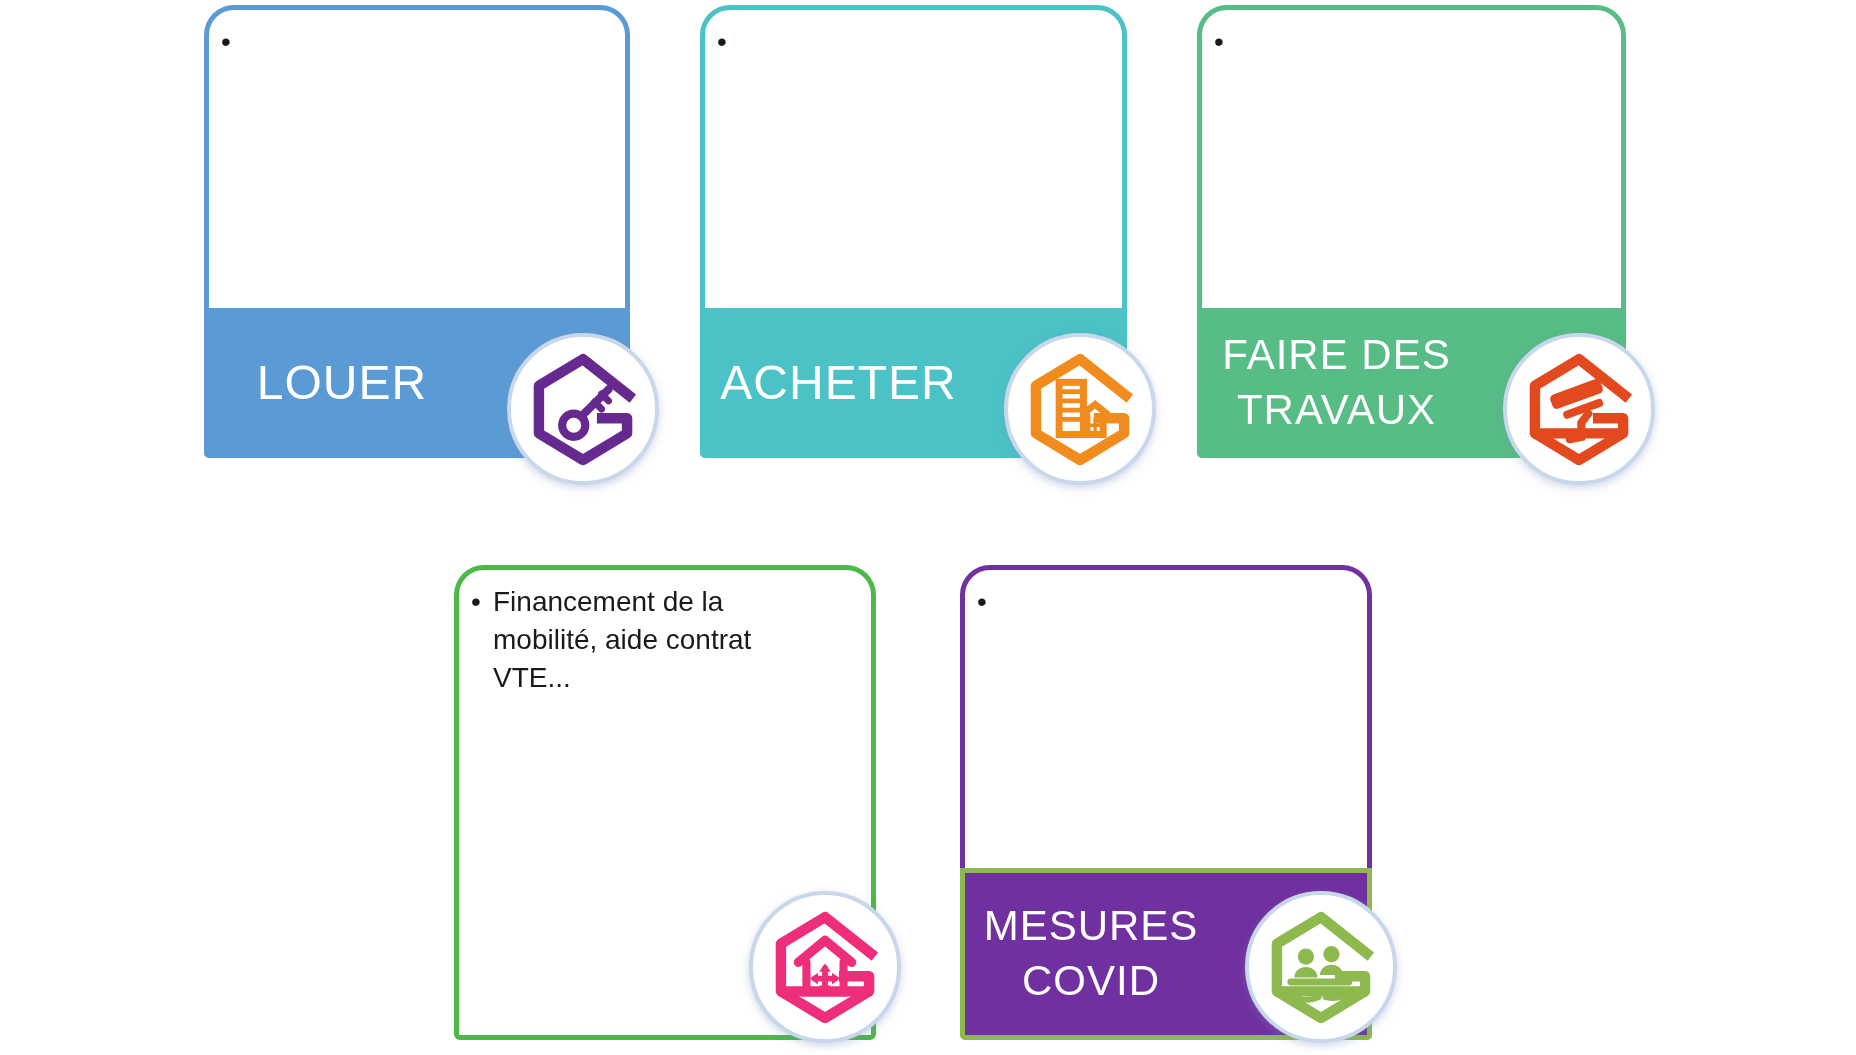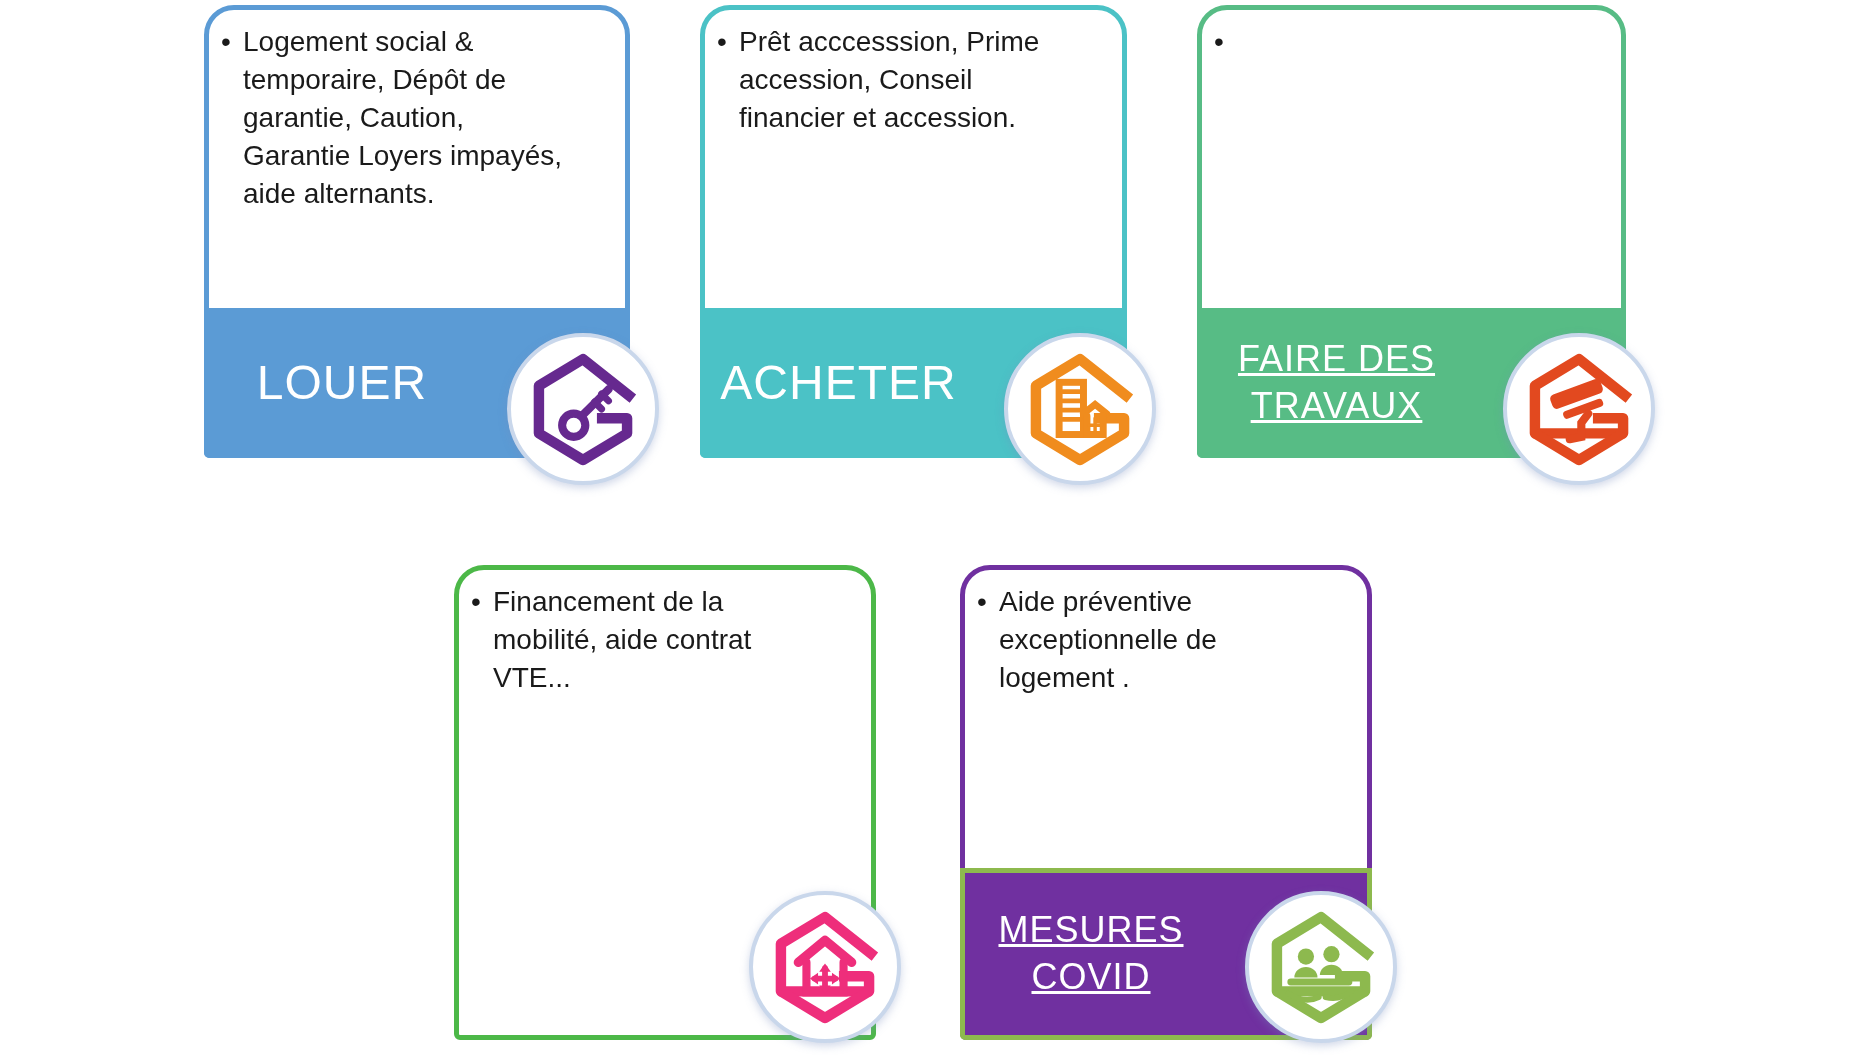--- a/index.html
+++ b/index.html
@@ -50,21 +50,21 @@
 
   .band-label {
     width:calc(100% - 150px);
     text-align:center;
     color:var(--band-text,#fff);
     font-size:48px;
     line-height:1.15;
     white-space:pre-line;
     letter-spacing:1px;
   }
-  .card-2 .band-label, .card-4 .band-label { font-size:36px; line-height:1.3;text-decoration:underline; }
+  .card-2 .band-label, .card-4 .band-label { font-size:42px; line-height:1.3; }
 
   .icon-badge {
     position:absolute;
     width:144px; height:144px;
     background:#ffffff;
     border:4px solid #C9D7EB;
     border-radius:50%;
     box-shadow:0 3px 8px rgba(120,140,190,.35);
     display:flex; align-items:center; justify-content:center;
     z-index:2;
@@ -77,45 +77,37 @@
   .ln   { fill:none; stroke:currentColor; stroke-linecap:round; }
 </style>
 </head>
 <body>
 
 <div class="canvas">
 
   <div class="card card-0 row1" style="--accent: #5B9BD5; --band-bg: #5B9BD5; --band-text: #FFFFFF; --icon-color: #66298F;">
     <div class="card-desc">
       <span class="bullet">•</span>
-      <span class="desc-text">Logement social &amp;
-temporaire, Dépôt de
-garantie, Caution,
-Garantie Loyers impayés,
-aide alternants.</span>
     </div>
     <div class="band">
       <span class="band-label">LOUER</span>
     </div>
     <div class="icon-badge">
       <svg viewBox="0 0 100 100" aria-hidden="true">
         <path class="hex" d="M93 41 L50 7 L12 30 L12 71 L50 94 L88 71 L88 58 L62 58"></path>
         <circle cx="42" cy="64" r="10" class="ln" stroke-width="7"></circle>
         <path class="ln" stroke-width="7" d="M49 56 L72 33"></path>
         <path class="ln" stroke-width="6" d="M60 44 L66 50 M66 37 L72 43"></path>
       </svg>
     </div>
   </div>
 
   <div class="card card-1 row1" style="--accent: #4BC2C6; --band-bg: #4BC2C6; --band-text: #FFFFFF; --icon-color: #F08C1E;">
     <div class="card-desc">
       <span class="bullet">•</span>
-      <span class="desc-text">Prêt acccesssion, Prime
-accession, Conseil
-financier et accession.</span>
     </div>
     <div class="band">
       <span class="band-label">ACHETER</span>
     </div>
     <div class="icon-badge">
       <svg viewBox="0 0 100 100" aria-hidden="true">
         <path class="hex" d="M93 41 L50 7 L12 30 L12 71 L50 94 L88 71 L88 58 L62 58"></path>
         <rect x="32" y="27" width="21" height="45" class="ln" stroke-width="6"></rect>
         <path class="ln" stroke-width="4" d="M35 35 H50 M35 43 H50 M35 51 H50 M35 59 H50"></path>
         <path class="ln" stroke-width="6" d="M53 54 L63 46 L73 54"></path>
@@ -161,23 +153,20 @@
         <path class="ln" stroke-width="7" d="M34 46 V72 H66 V46"></path>
         <path class="ln" stroke-width="5" d="M50 51 V69 M41 60 H59"></path>
         <path d="M50 47 l-5 7 h10 z M50 73 l-5 -7 h10 z M37 60 l7 -5 v10 z M63 60 l-7 -5 v10 z" fill="currentColor"></path>
       </svg>
     </div>
   </div>
 
   <div class="card card-4 row2" style="--accent: #7030A0; --band-bg: #7030A0; --band-border: #8DB94E; --band-text: #FFFFFF; --icon-color: #8DB94E;">
     <div class="card-desc">
       <span class="bullet">•</span>
-      <span class="desc-text">Aide préventive
-exceptionnelle de
-logement .</span>
     </div>
     <div class="band">
       <span class="band-label">MESURES
 COVID</span>
     </div>
     <div class="icon-badge">
       <svg viewBox="0 0 100 100" aria-hidden="true">
         <path class="hex" d="M93 41 L50 7 L12 30 L12 71 L88 71 L88 58 L62 58" fill="none"></path>
         <path class="hex" d="M12 71 L50 94 L88 71"></path>
         <circle cx="37" cy="41" r="7" fill="currentColor"></circle>

